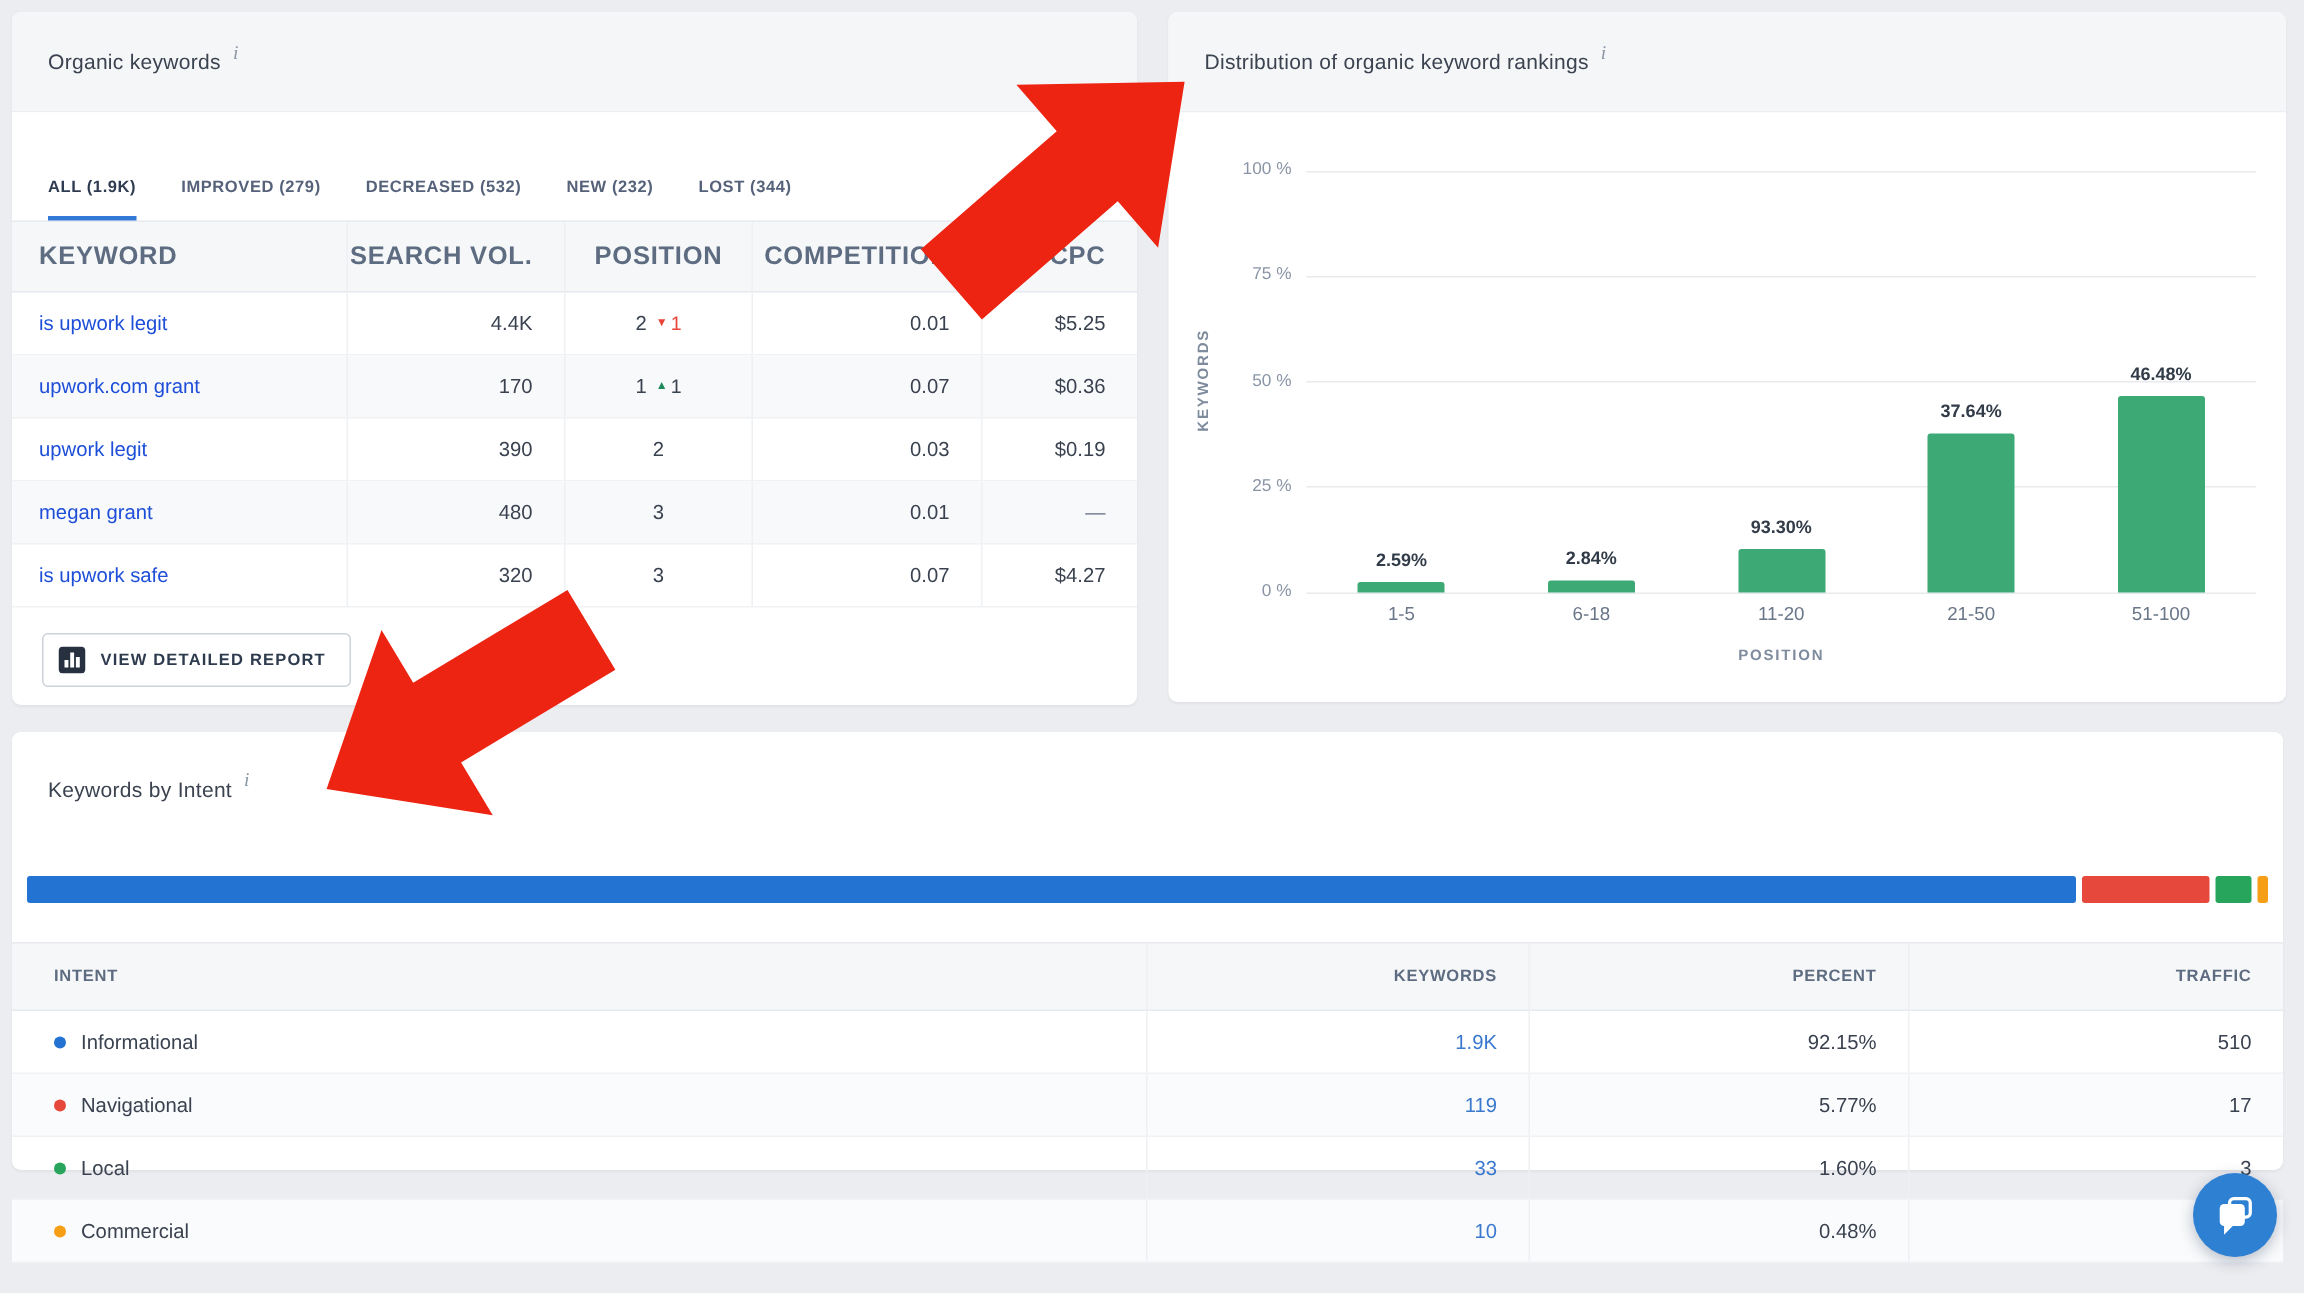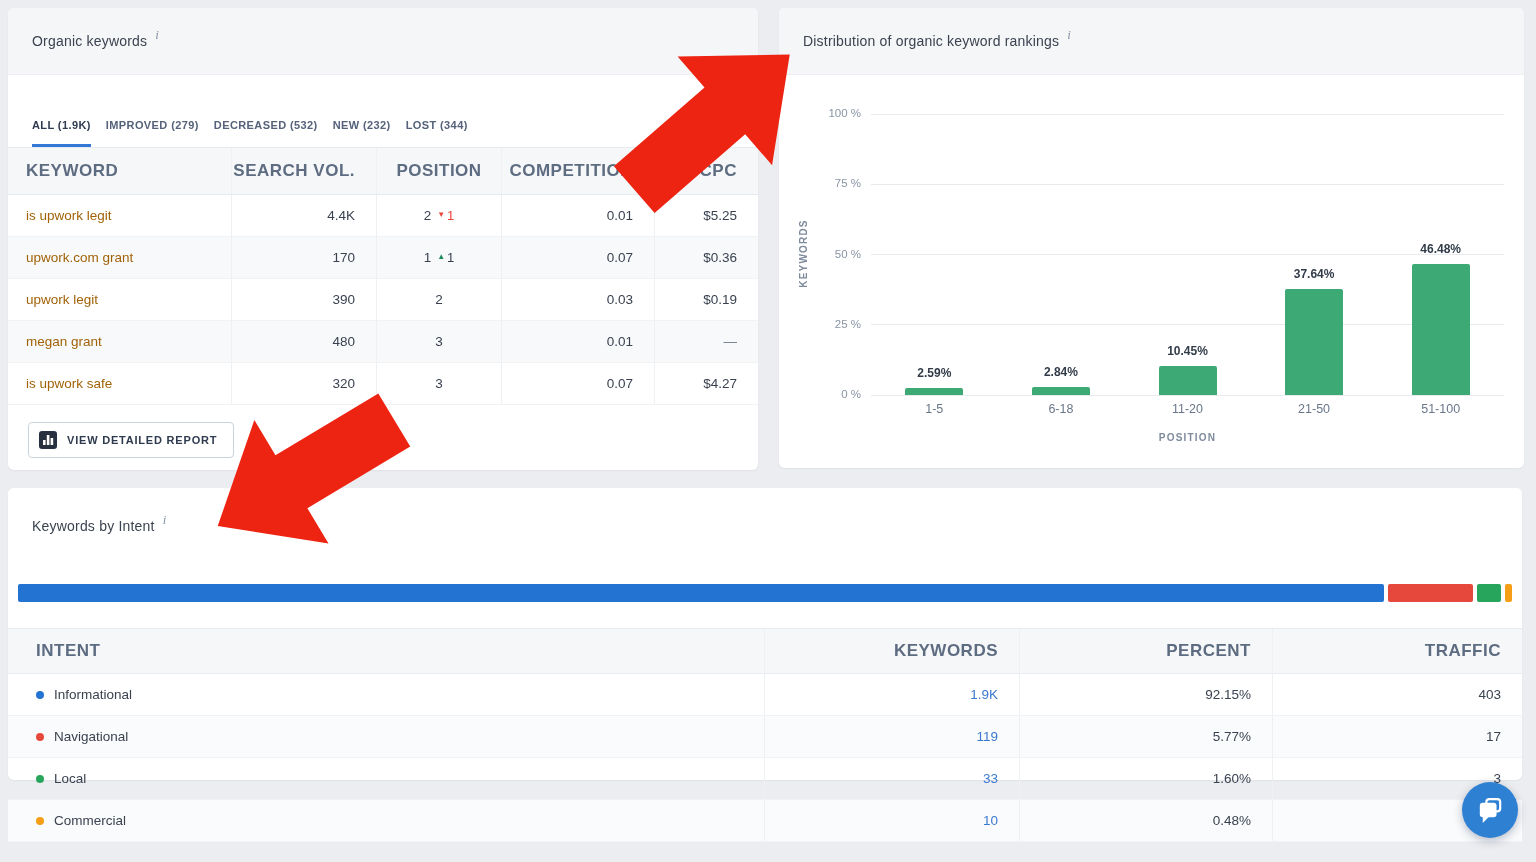--- a/index.html
+++ b/index.html
@@ -7,36 +7,36 @@
   body { font-family:"Liberation Sans","DejaVu Sans",sans-serif; background:#ecedf0; position:relative; overflow:hidden; }
   .page { position:absolute; inset:0; }
 
   .panel { position:absolute; background:#fff; border-radius:6px; box-shadow:0 1px 2px rgba(30,40,60,.05); }
   .panel-header { height:67px; background:#f5f6f8; border-bottom:1px solid #eceef1; border-radius:6px 6px 0 0; display:flex; align-items:center; padding-left:24px; }
   .panel-title { font-size:14px; font-weight:400; color:#3b4350; letter-spacing:.2px; }
   .info-mark { font-family:"Liberation Serif",serif; font-style:italic; font-size:13px; color:#8b97a7; margin-left:8px; transform:translateY(-6px); }
 
   
   #panel-organic { left:8px; top:8px; width:750px; height:462px; }
-  .tabs { display:flex; align-items:flex-end; gap:15px; padding:0 0 0 24px; height:72px; background:#fff; }
+  .tabs { display:flex; align-items:flex-end; gap:30px; padding:0 0 0 24px; height:72px; background:#fff; }
   .tab { font-size:11px; font-weight:700; letter-spacing:.4px; color:#55627a; padding:8px 0 13px; border-bottom:3px solid transparent; cursor:pointer; }
   .tab.active { color:#2f3b50; border-bottom-color:#3178d7; }
 
   .ktable { width:750px; }
   .krow { display:grid; grid-template-columns:224px 145px 125px 153px 103px; align-items:center; }
   .krow > div { height:100%; display:flex; align-items:center; border-right:1px solid #eef0f3; }
   .krow > div:last-child { border-right:none; }
   .khead { height:48px; background:#f6f7f9; border-top:1px solid #e7eaee; border-bottom:1px solid #e7eaee; }
   .khead > div { font-size:17px; font-weight:700; letter-spacing:.5px; color:#5d6c81; }
   .kbody-row { height:42px; border-bottom:1px solid #f0f2f4; font-size:13.5px; color:#3a4250; }
   .kbody-row.alt { background:#f8f9fb; }
   .cell-l { justify-content:flex-start; padding-left:18px; }
   .cell-r { justify-content:flex-end; padding-right:21px; }
   .cell-c { justify-content:center; }
-  .kw-link { color:#a16207; text-decoration:none; cursor:pointer; }
+  .kw-link { color:#1d4ed8; text-decoration:none; cursor:pointer; }
   .chg { display:inline-flex; align-items:center; margin-left:6px; font-size:13px; }
   .chg .tri { font-size:8px; margin-right:2px; transform:translateY(-1px); }
   .chg.down, .chg.down .tri { color:#e8463a; }
   .chg.up .tri { color:#1e8a5a; } .chg.up .num { color:#3a4250; }
   .muted { color:#6b7788; }
 
   .report-btn { position:absolute; left:20px; top:414px; height:36px; display:inline-flex; align-items:center; gap:10px; padding:0 16px 0 10px; background:#fff; border:1px solid #ccd2da; border-radius:4px; font-family:inherit; font-size:11px; font-weight:700; letter-spacing:.8px; color:#2e3a4e; cursor:pointer; }
 
   
   #panel-distribution { left:779px; top:8px; width:745px; height:460px; }
@@ -53,21 +53,21 @@
   
   #panel-intent { left:8px; top:488px; width:1514px; height:292px; }
   #panel-intent .panel-header { background:#fff; border-bottom:none; height:76px; }
   .intent-bar { position:absolute; left:10px; top:96px; width:1494px; height:18px; display:flex; gap:4px; }
   .intent-seg { height:18px; border-radius:2px; min-width:5px; }
   .itable { position:absolute; left:0; top:140px; width:1514px; }
   .irow { display:grid; grid-template-columns:757px 255px 253px 249px; align-items:center; }
   .irow > div { height:100%; display:flex; align-items:center; border-right:1px solid #eef0f3; }
   .irow > div:last-child { border-right:none; }
   .ihead { height:46px; background:#f6f7f9; border-top:1px solid #e7eaee; border-bottom:1px solid #e7eaee; }
-  .ihead > div { font-size:17px; font-weight:700; letter-spacing:.5px; color:#5d6c81; }
+  .ihead > div { font-size:11px; font-weight:700; letter-spacing:.5px; color:#5d6c81; }
   .ibody-row { height:42px; border-bottom:1px solid #f0f2f4; font-size:13.5px; color:#3a4250; }
   .ibody-row.alt { background:#fafbfc; }
   .icell-l { justify-content:flex-start; padding-left:28px; gap:10px; }
   .icell-r { justify-content:flex-end; padding-right:21px; }
   .dot { width:8px; height:8px; border-radius:50%; flex:0 0 8px; }
   .num-link { color:#3b79cf; text-decoration:none; cursor:pointer; }
 
   
   .anno-arrow { position:absolute; z-index:50; pointer-events:none; }
   #chat-btn { position:absolute; left:1462px; top:782px; width:56px; height:56px; border-radius:50%; background:#2e80d3; border:none; z-index:60; cursor:pointer; box-shadow:0 3px 10px rgba(20,40,80,.3); display:flex; align-items:center; justify-content:center; }
@@ -191,21 +191,21 @@
         <div class="ytick" style="top: 203.75px;">25 %</div>
         <div class="gridline" style="top: 280.5px;"></div>
         <div class="ytick" style="top: 274px;">0 %</div>
         <div class="bar" style="left: 34.3px; height: 7.3px; background: rgb(61, 170, 117);"></div>
         <div class="bar-label" style="left: 18.3px; top: 251.722px;">2.59%</div>
         <div class="xtick" style="left: 3.3px;">1-5</div>
         <div class="bar" style="left: 160.9px; height: 8px; background: rgb(61, 170, 117);"></div>
         <div class="bar-label" style="left: 144.9px; top: 251.02px;">2.84%</div>
         <div class="xtick" style="left: 129.9px;">6-18</div>
         <div class="bar" style="left: 287.5px; height: 29.4px; background: rgb(61, 170, 117);"></div>
-        <div class="bar-label" style="left: 271.5px; top: 229.636px;">10.45%</div>
+        <div class="bar-label" style="left: 271.5px; top: 229.636px;">93.30%</div>
         <div class="xtick" style="left: 256.5px;">11-20</div>
         <div class="bar" style="left: 414.1px; height: 105.8px; background: rgb(61, 170, 117);"></div>
         <div class="bar-label" style="left: 398.1px; top: 153.232px;">37.64%</div>
         <div class="xtick" style="left: 383.1px;">21-50</div>
         <div class="bar" style="left: 540.7px; height: 130.6px; background: rgb(61, 170, 117);"></div>
         <div class="bar-label" style="left: 524.7px; top: 128.391px;">46.48%</div>
         <div class="xtick" style="left: 509.7px;">51-100</div>
       </div>
     <div class="axis-title" id="xaxis-title">POSITION</div>
   </section>
@@ -230,21 +230,21 @@
         </div>
         <div class="irow ibody-row">
           <div class="icell-l">
             <span class="dot" style="background: rgb(35, 115, 211);"></span>
             <span>Informational</span>
           </div>
           <div class="icell-r">
             <a class="num-link">1.9K</a>
           </div>
           <div class="icell-r">92.15%</div>
-          <div class="icell-r">403</div>
+          <div class="icell-r">510</div>
         </div>
         <div class="irow ibody-row alt">
           <div class="icell-l">
             <span class="dot" style="background: rgb(230, 73, 60);"></span>
             <span>Navigational</span>
           </div>
           <div class="icell-r">
             <a class="num-link">119</a>
           </div>
           <div class="icell-r">5.77%</div>

